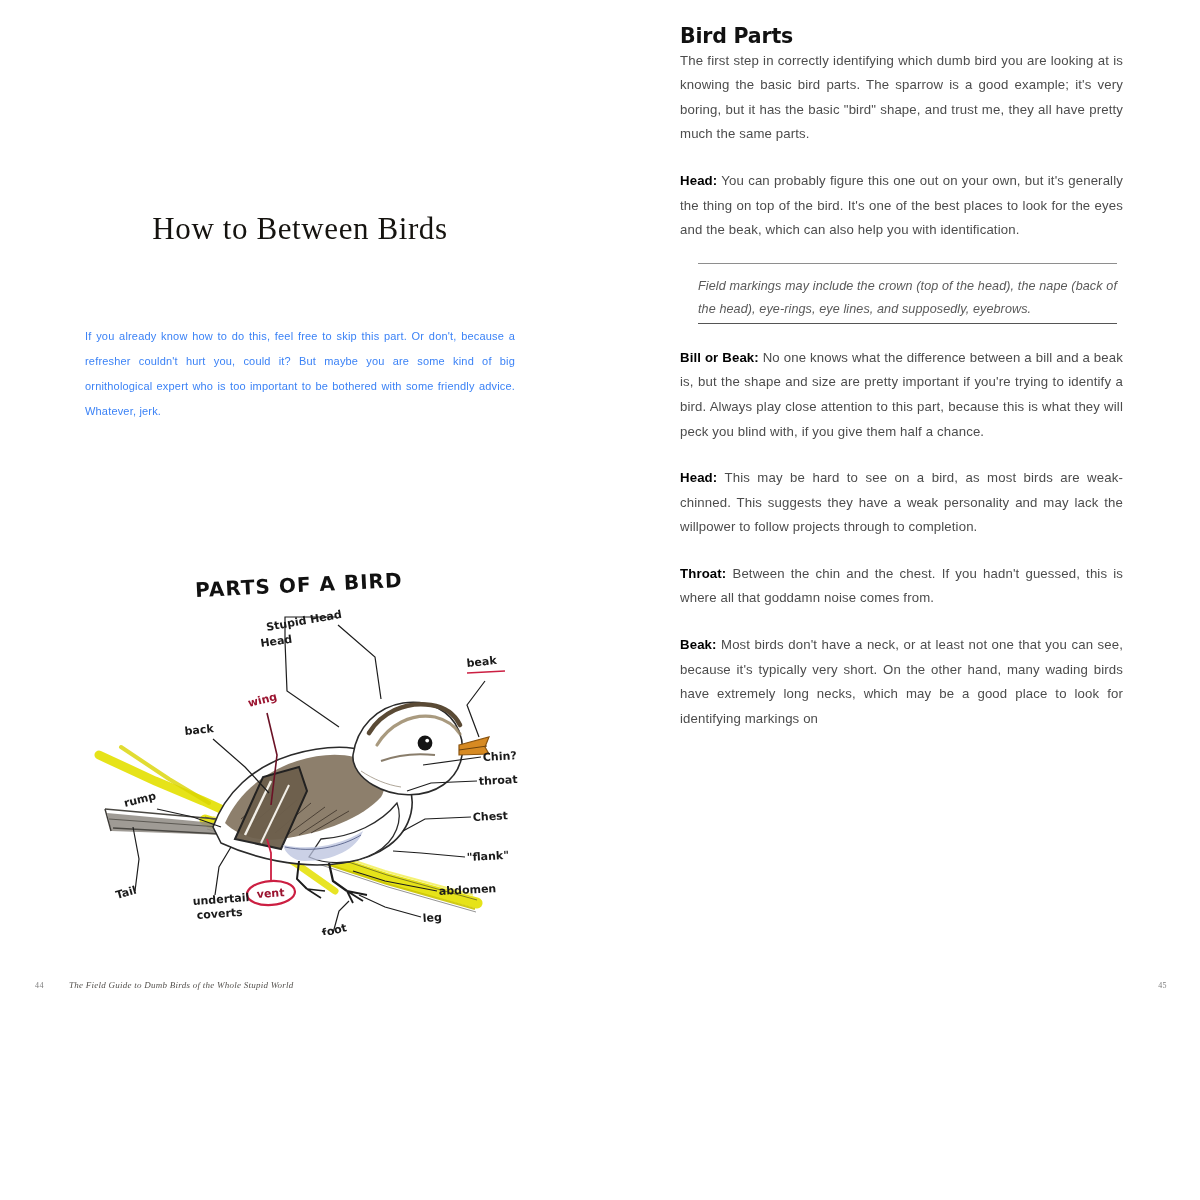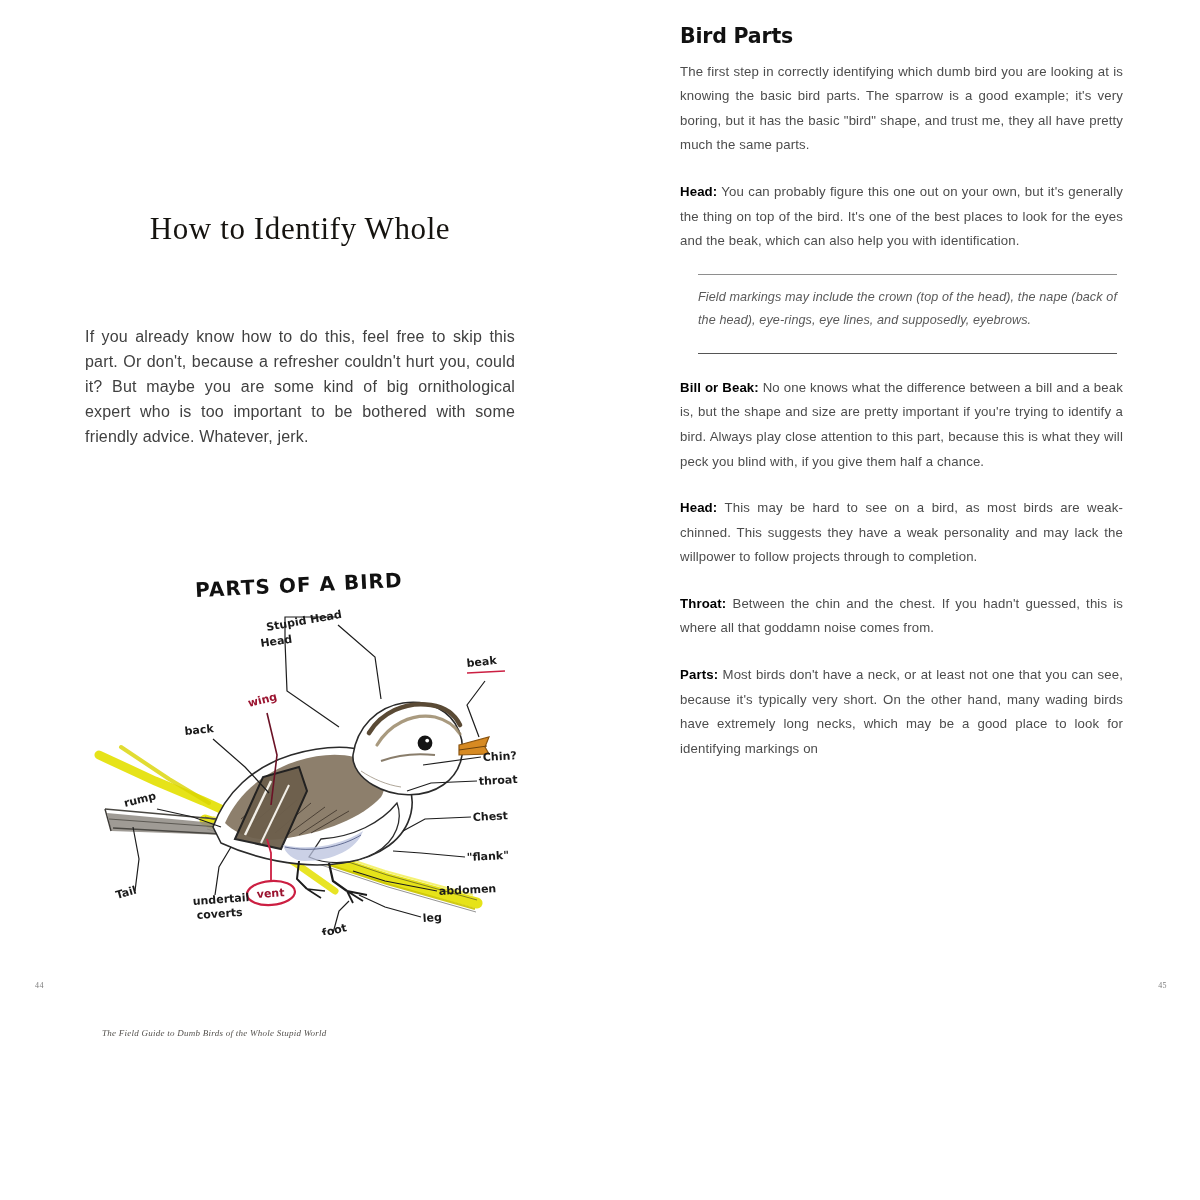--- a/index.html
+++ b/index.html
@@ -48,23 +48,23 @@
     margin: 0;
     padding: 0;
     line-height: 1.2;
     text-align: center;
     white-space: nowrap;
   }
   .left-intro {
     margin: 0;
     padding: 0;
     margin-top: 77px;
-    font-size: 16px;
+    font-size: 11px;
     line-height: 25px;
-    color: #404040;
+    color: #3b82f6;
     text-align: justify;
     letter-spacing: 0.18px;
   }
 
   
   .figure-wrap {
     position: absolute;
     left: 85px;
     top: 565px;
     width: 440px;
@@ -117,21 +117,21 @@
   .running-head {
     position: absolute;
     font-family: "Liberation Serif", serif;
     font-style: italic;
     font-size: 9px;
     color: #55524e;
     letter-spacing: 0.25px;
     white-space: nowrap;
   }
   .footer-left .folio { left: 35px; top: 2px; }
-  .footer-left .running-head { left: 102px; top: 1px; margin-top: 48px; }
+  .footer-left .running-head { left: 69px; top: 1px; }
   .footer-right .folio { right: 33px; top: 2px; }
 
   
   .right-body {
     position: absolute;
     left: 80px;
     top: 25px;
     width: 443px;
   }
   .section-title {
@@ -146,32 +146,32 @@
   }
   .body-p {
     margin: 0;
     padding: 0;
     font-size: 13.2px;
     line-height: 24.6px;
     color: #4c4c4c;
     text-align: justify;
     letter-spacing: 0.14px;
   }
-  .body-p.lead { margin-top: 11px; }
+  .body-p.lead { }
   .body-p.gap  { margin-top: 22px; }
   .body-p b, .body-p .term {
     color: #000000;
     font-weight: 700;
   }
 
   .pullquote {
     margin-top: 20px;
     margin-left: 18px;
     margin-right: 6px;
-    padding: 11px 0 21px 0;
+    padding: 11px 0 2px 0;
     border-top: 1.4px solid #8e8e8e;
     border-bottom: 1.4px solid #555555;
   }
   .pullquote p {
     margin: 0;
     font-style: italic;
     font-size: 12.6px;
     line-height: 23px;
     color: #5a5a5a;
     text-align: justify;
@@ -180,21 +180,21 @@
 </style>
 </head>
 <body>
 
 <div id="page">
   <div class="spread">
 
     <div class="page-half">
 
       <div class="left-body">
-        <h1 class="chapter-title">How to Identify Whole</h1>
+        <h1 class="chapter-title">How to Between Birds</h1>
 
         <p class="left-intro">If you already know how to do this, feel free to skip this part. Or don't, because a refresher couldn't hurt you, could it? But maybe you are some kind of big ornithological expert who is too important to be bothered with some friendly advice. Whatever, jerk.</p>
       </div>
 
       <div class="figure-wrap">
 
         <div class="figure-heading">PARTS OF A BIRD</div>
 
         <svg class="figure-svg" viewBox="0 0 440 340">
 
@@ -355,21 +355,21 @@
         <blockquote class="pullquote">
           <p>Field markings may include the crown (top of the head), the nape (back of the head), eye-rings, eye lines, and supposedly, eyebrows.</p>
         </blockquote>
 
         <p class="body-p gap"><span class="term">Bill or Beak:</span><span> No one knows what the difference between a bill and a beak is, but the shape and size are pretty important if you're trying to identify a bird. Always play close attention to this part, because this is what they will peck you blind with, if you give them half a chance.</span></p>
 
         <p class="body-p gap"><span class="term">Head:</span><span> This may be hard to see on a bird, as most birds are weak-chinned. This suggests they have a weak personality and may lack the willpower to follow projects through to completion.</span></p>
 
         <p class="body-p gap"><span class="term">Throat:</span><span> Between the chin and the chest. If you hadn't guessed, this is where all that goddamn noise comes from.</span></p>
 
-        <p class="body-p gap"><span class="term">Parts:</span><span> Most birds don't have a neck, or at least not one that you can see, because it's typically very short. On the other hand, many wading birds have extremely long necks, which may be a good place to look for identifying markings on</span></p>
+        <p class="body-p gap"><span class="term">Beak:</span><span> Most birds don't have a neck, or at least not one that you can see, because it's typically very short. On the other hand, many wading birds have extremely long necks, which may be a good place to look for identifying markings on</span></p>
       </div>
 
       <div class="footer footer-right">
         <span class="folio">45</span>
       </div>
     </div>
 
   </div>
 </div>
 

